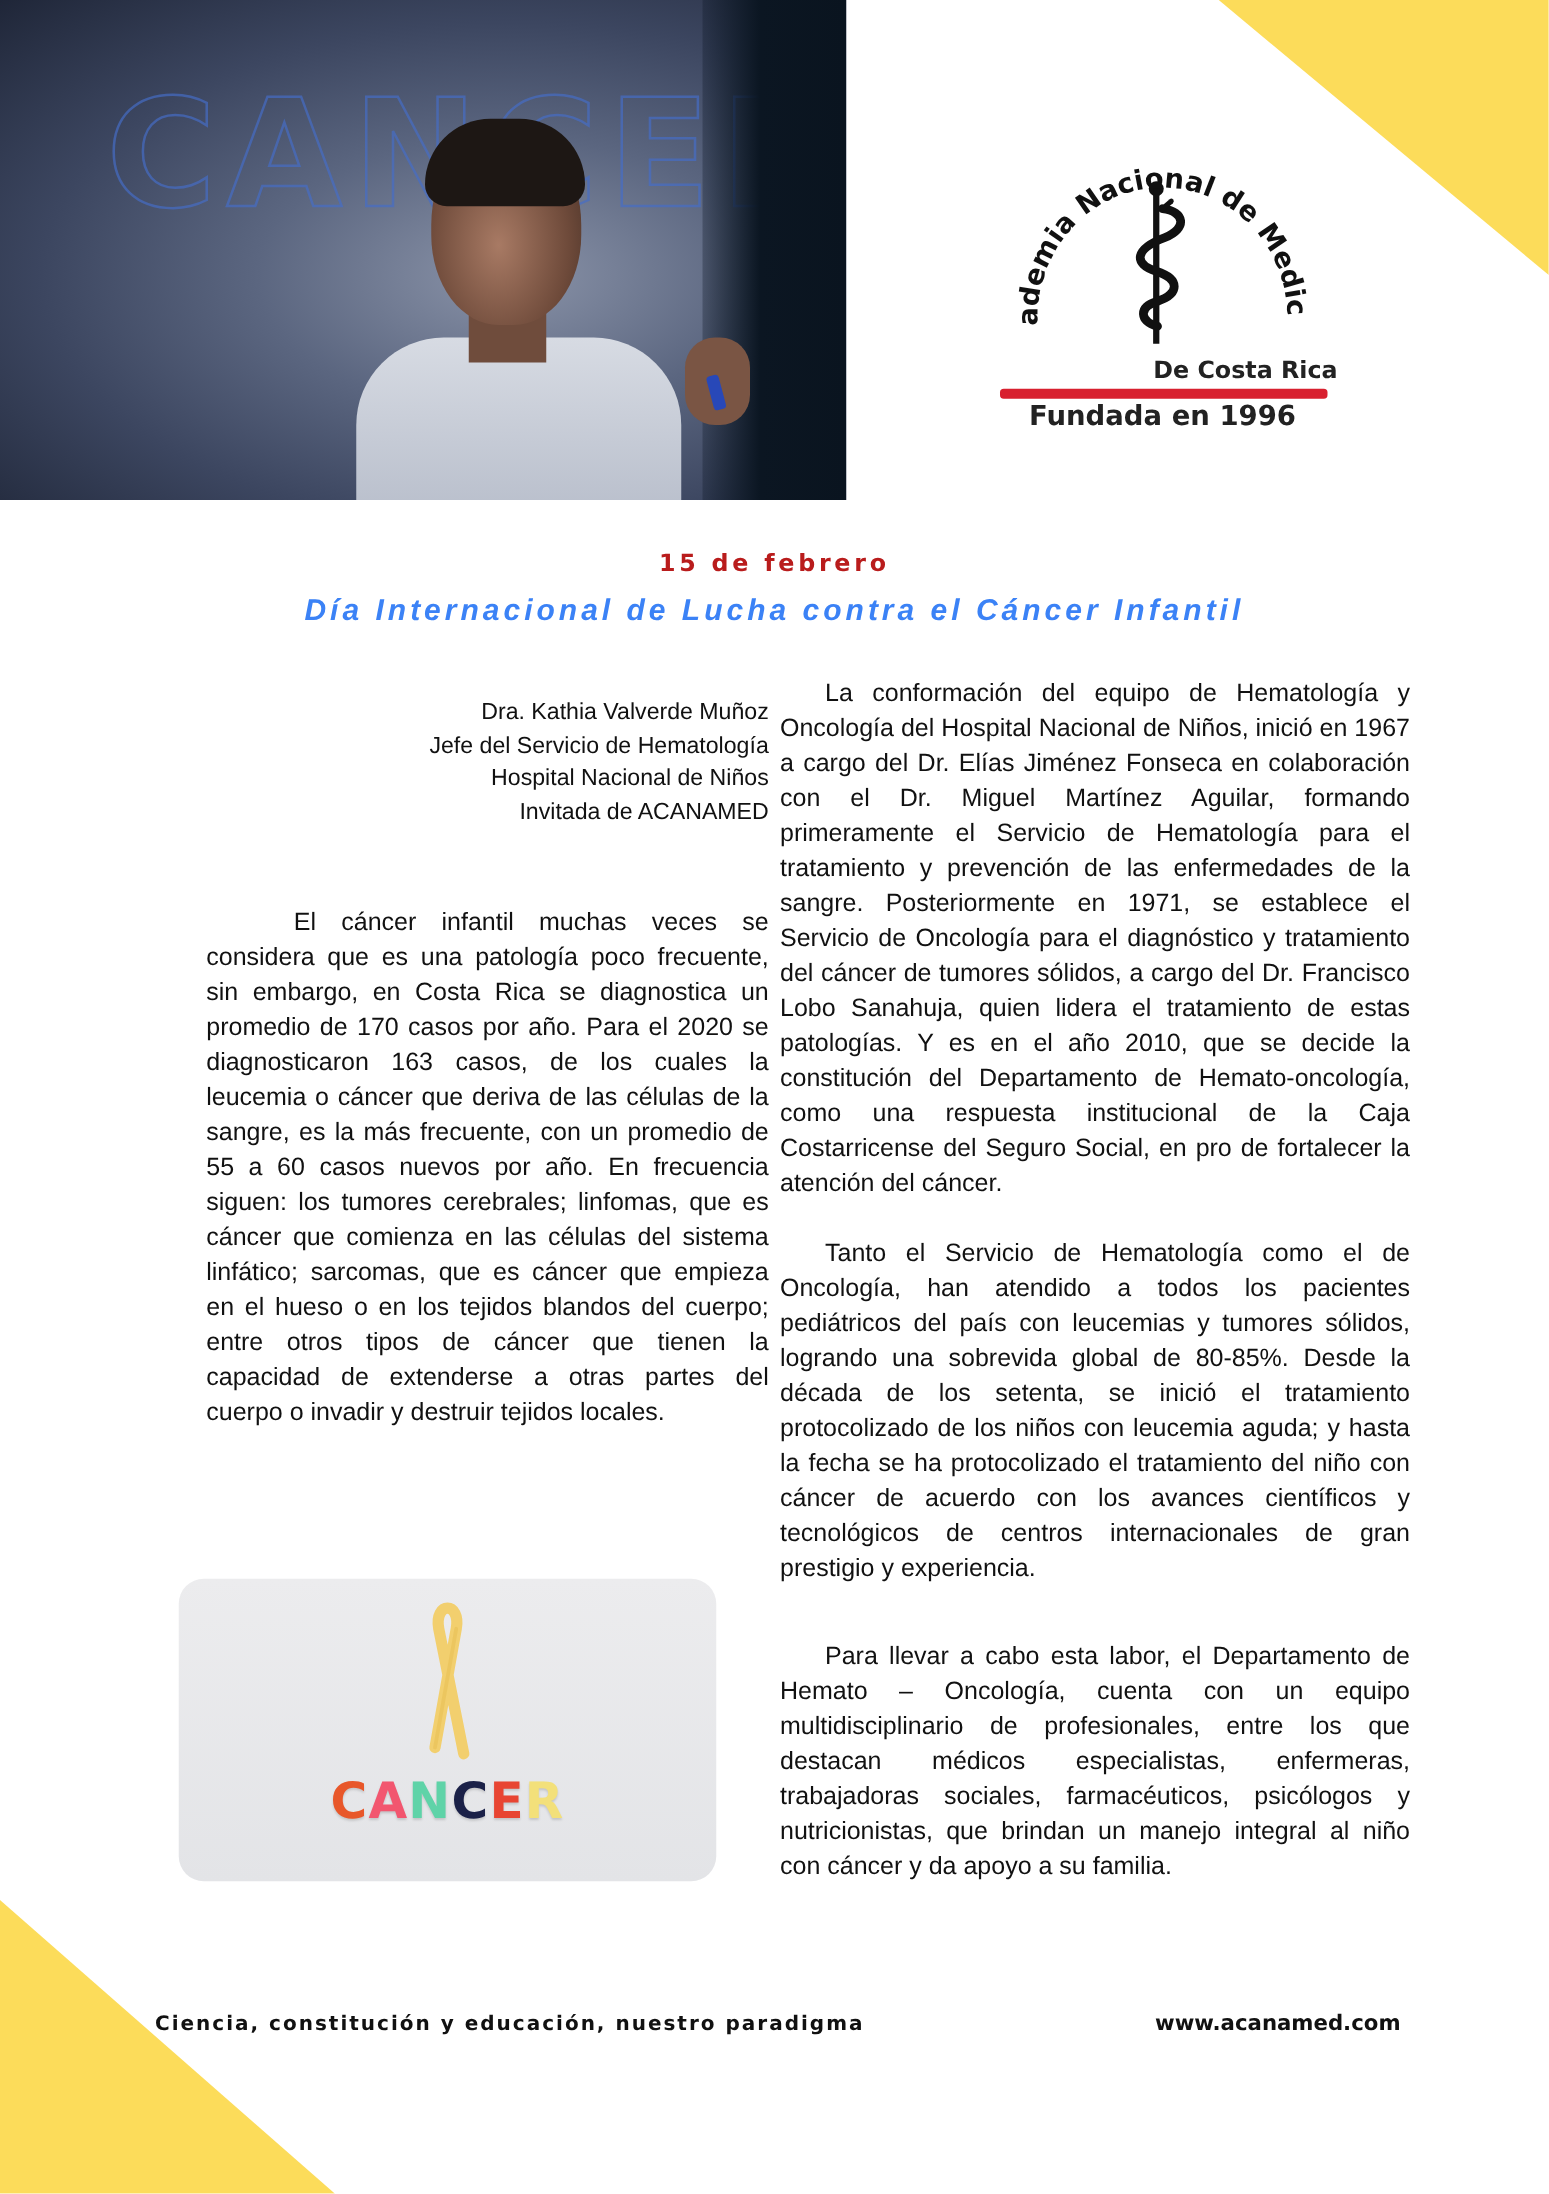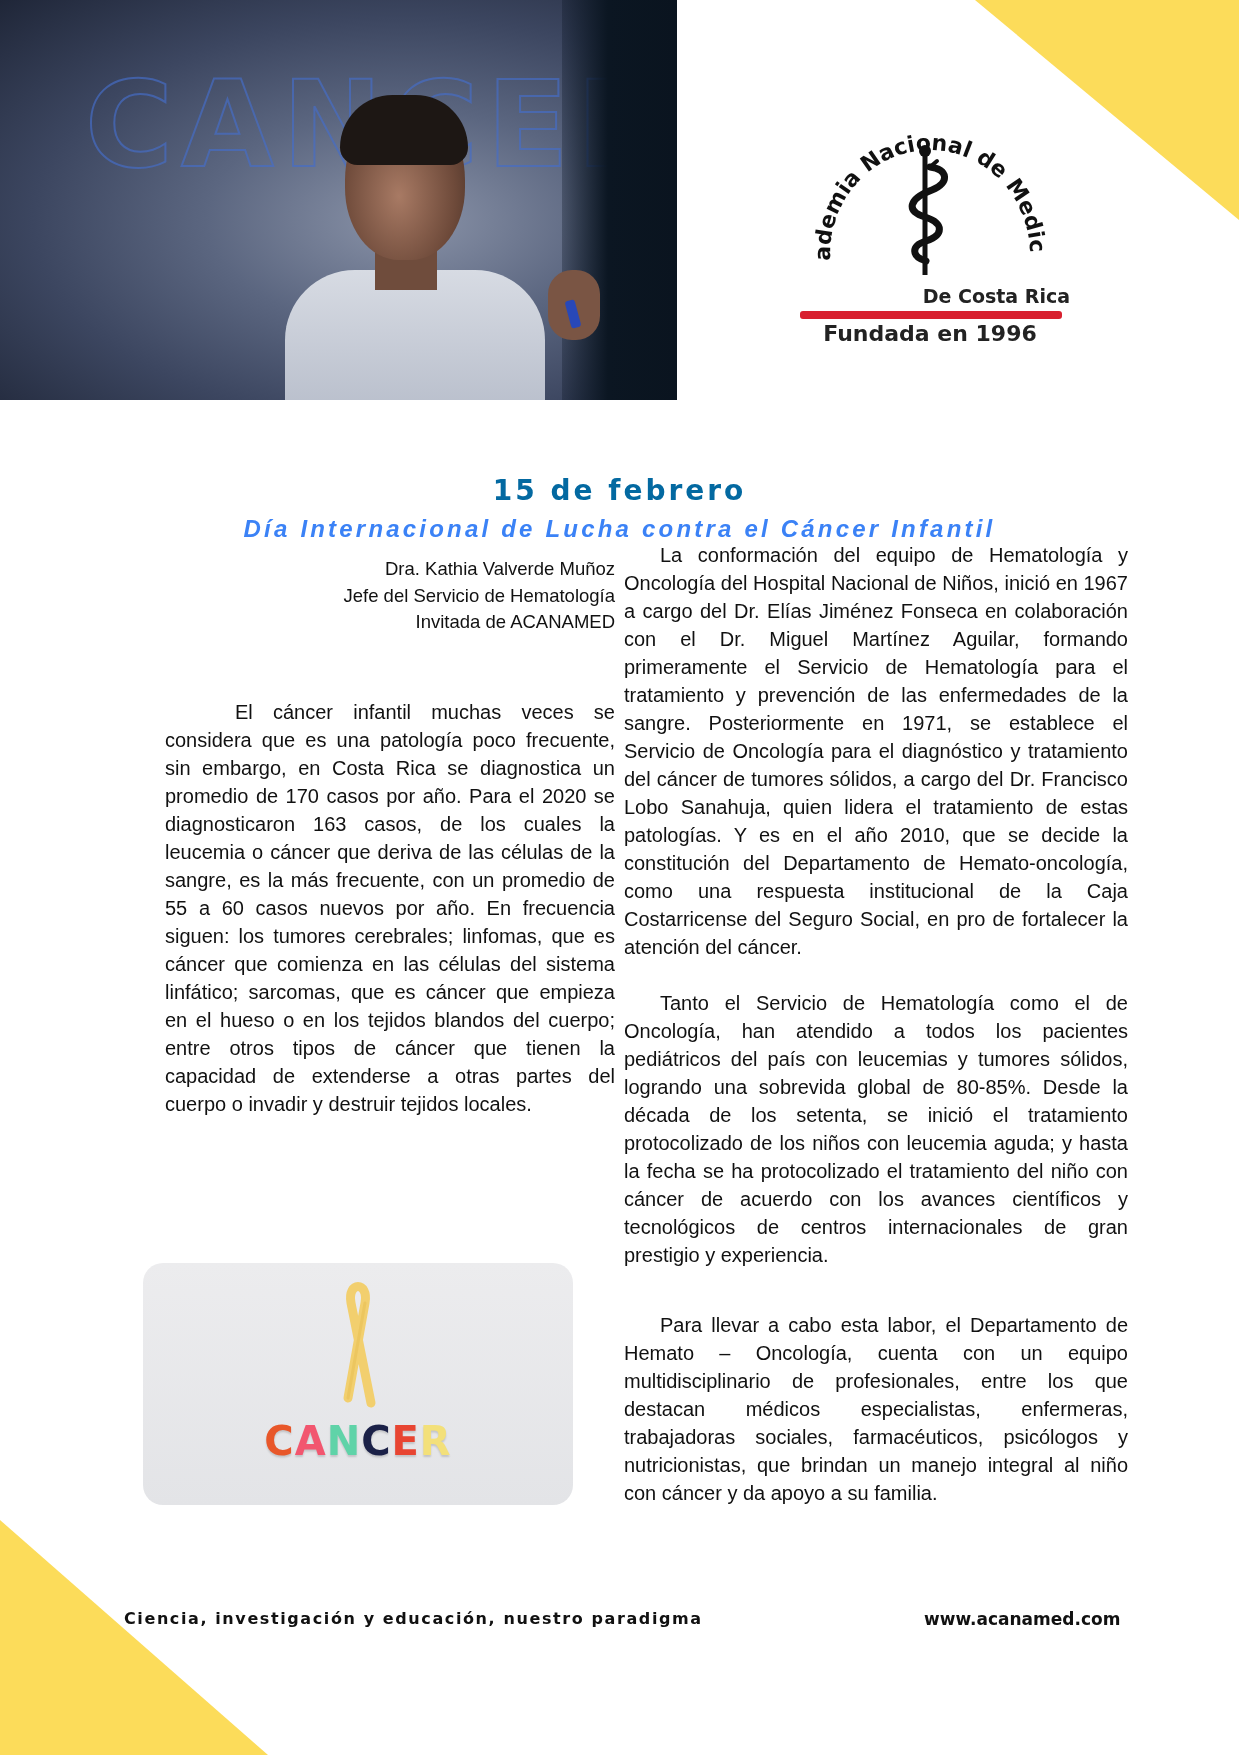--- a/index.html
+++ b/index.html
@@ -30,21 +30,21 @@
 
   .logo { position: absolute; left: 790px; top: 95px; width: 280px; height: 260px; }
   .logo svg { position: absolute; left: 0; top: 0; }
   .logo-country { position: absolute; left: 0; width: 280px; top: 190px; text-align: right;
     font-family: "DejaVu Sans", sans-serif; font-weight: bold; font-size: 19px; color: #222; }
   .logo-bar { position: absolute; left: 10px; top: 216px; width: 262px; height: 8px; background: #d8202f; border-radius: 3px; }
   .logo-founded { position: absolute; left: 0; width: 280px; top: 226px; text-align: center;
     font-family: "DejaVu Sans", sans-serif; font-weight: bold; font-size: 22px; color: #222; }
 
   .title-block { position: absolute; left: 0; top: 432px; width: 1239px; text-align: center; }
-  .title-date { font-family: "DejaVu Sans", sans-serif; font-weight: bold; font-size: 28px; letter-spacing: 3px; color: #0369a1; line-height: 38px; margin-top: 40px; }
+  .title-date { font-family: "DejaVu Sans", sans-serif; font-weight: bold; font-size: 19px; letter-spacing: 3px; color: #b91c1c; line-height: 38px; }
   .title-main { font-family: Liberation Sans, sans-serif; font-weight: bold; font-style: italic; font-size: 24px; letter-spacing: 3.2px; color: #3b82f6; line-height: 38px; }
 
   .col { position: absolute; font-family: "Liberation Sans", sans-serif; font-size: 20px; line-height: 28px; color: #111; }
   .col-left { left: 126px; top: 556px; width: 450px; margin-left: 39px; }
   .col-right { left: 624px; top: 541px; width: 504px; }
 
   .byline { text-align: right; font-size: 18.5px; line-height: 26.5px; }
   .byline div { white-space: nowrap; }
   .para { text-align: justify; text-align-last: left; hyphens: none; }
   .indent-lg { text-indent: 70px; }
@@ -109,20 +109,21 @@
 
 <div class="title-block">
   <div class="title-date">15 de febrero</div>
   <div class="title-main">Día Internacional de Lucha contra el Cáncer Infantil</div>
 </div>
 
 <div class="col col-left">
   <div class="byline">
     <div>Dra. Kathia Valverde Muñoz</div>
     <div>Jefe del Servicio de Hematología</div>
+    <div>Hospital Nacional de Niños</div>
     <div>Invitada de ACANAMED</div>
   </div>
   <p class="para indent-lg left-para">El cáncer infantil muchas veces se considera que es una patología poco frecuente, sin embargo, en Costa Rica se diagnostica un promedio de 170 casos por año. Para el 2020 se diagnosticaron 163 casos, de los cuales la leucemia o cáncer que deriva de las células de la sangre, es la más frecuente, con un promedio de 55 a 60 casos nuevos por año. En frecuencia siguen: los tumores cerebrales; linfomas, que es cáncer que comienza en las células del sistema linfático; sarcomas, que es cáncer que empieza en el hueso o en los tejidos blandos del cuerpo; entre otros tipos de cáncer que tienen la capacidad de extenderse a otras partes del cuerpo o invadir y destruir tejidos locales.</p>
 </div>
 
 <div class="ribbon-photo">
   <svg width="430" height="242" viewBox="0 0 430 242">
     <path d="M205,135 L222,40 C226,18 204,18 208,40 L228,140" fill="none" stroke="#f2cf6e" stroke-width="9" stroke-linecap="round"></path>
     <path d="M205,135 L222,40" fill="none" stroke="#e7bf55" stroke-width="3" stroke-linecap="round" opacity="0.6"></path>
   </svg>
@@ -130,14 +131,14 @@
     <span style="color:#e8572a">C</span><span style="color:#f2566f">A</span><span style="color:#5fd3a8">N</span><span style="color:#1b2148">C</span><span style="color:#e84532">E</span><span style="color:#f3e07a">R</span>
   </div>
 </div>
 
 <div class="col col-right">
   <p class="para indent-sm">La conformación del equipo de Hematología y Oncología del Hospital Nacional de Niños, inició en 1967 a cargo del Dr. Elías Jiménez Fonseca en colaboración con el Dr. Miguel Martínez Aguilar, formando primeramente el Servicio de Hematología para el tratamiento y prevención de las enfermedades de la sangre. Posteriormente en 1971, se establece el Servicio de Oncología para el diagnóstico y tratamiento del cáncer de tumores sólidos, a cargo del Dr. Francisco Lobo Sanahuja, quien lidera el tratamiento de estas patologías. Y es en el año 2010, que se decide la constitución del Departamento de Hemato-oncología, como una respuesta institucional de la Caja Costarricense del Seguro Social, en pro de fortalecer la atención del cáncer.</p>
   <p class="para indent-sm right-para-2">Tanto el Servicio de Hematología como el de Oncología, han atendido a todos los pacientes pediátricos del país con leucemias y tumores sólidos, logrando una sobrevida global de 80-85%. Desde la década de los setenta, se inició el tratamiento protocolizado de los niños con leucemia aguda; y hasta la fecha se ha protocolizado el tratamiento del niño con cáncer de acuerdo con los avances científicos y tecnológicos de centros internacionales de gran prestigio y experiencia.</p>
   <p class="para indent-sm right-para-3">Para llevar a cabo esta labor, el Departamento de Hemato – Oncología, cuenta con un equipo multidisciplinario de profesionales, entre los que destacan médicos especialistas, enfermeras, trabajadoras sociales, farmacéuticos, psicólogos y nutricionistas, que brindan un manejo integral al niño con cáncer y da apoyo a su familia.</p>
 </div>
 
-<div class="footer-tagline">Ciencia, investigación y educación, nuestro paradigma</div>
+<div class="footer-tagline">Ciencia, constitución y educación, nuestro paradigma</div>
 <a class="footer-url">www.acanamed.com</a>
 
 </body></html>

